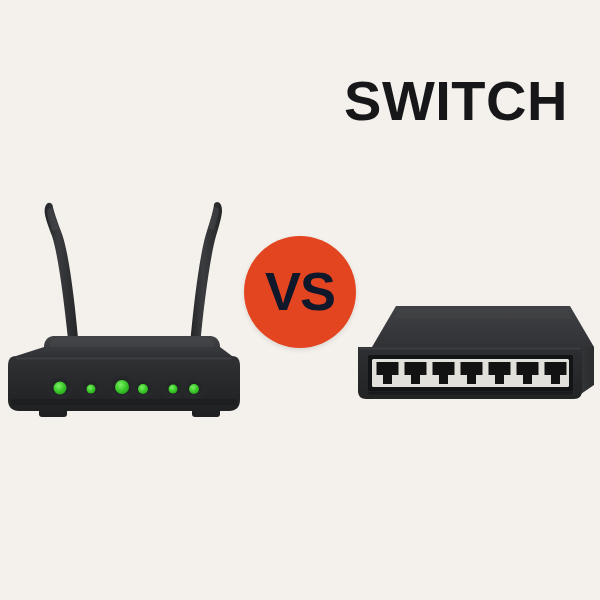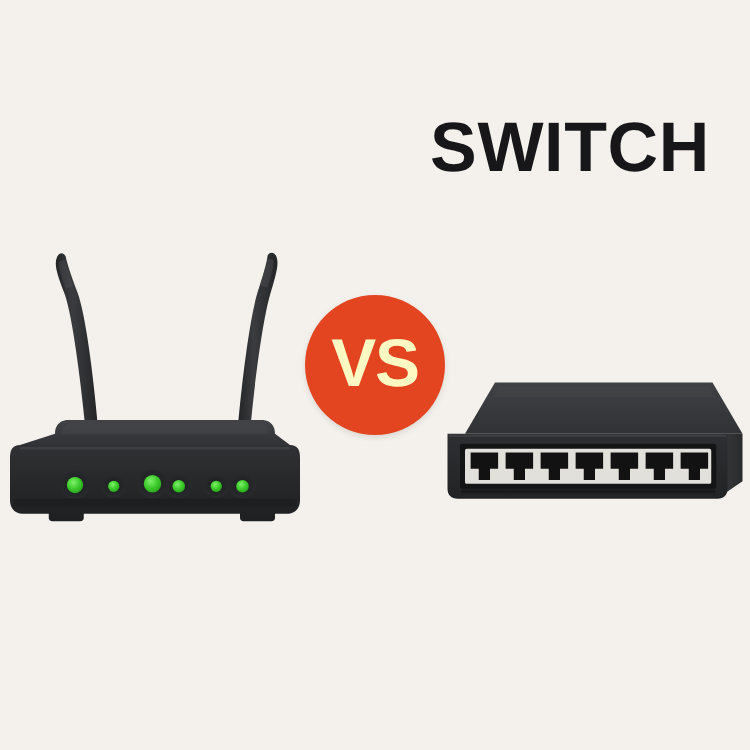--- a/index.html
+++ b/index.html
@@ -33,21 +33,21 @@
     font-size: 56px;
     letter-spacing: 0.5px;
     color: #17171a;
     line-height: 1;
     white-space: nowrap;
     text-align: center;
     transform: translateX(-50%);
     user-select: none;
   }
   #title-router { left: 152px; top: 84px; }
-  #title-switch { left: 456px; top: 90px; }
+  #title-switch { left: 456px; top: 73px; }
 
   .vs-badge {
     position: absolute;
     left: 244px;
     top: 236px;
     width: 112px;
     height: 112px;
     border-radius: 50%;
     background: #e2451f;
     box-shadow: 0 2px 5px rgba(0,0,0,0.10);
@@ -57,21 +57,21 @@
     left: 0;
     top: 0;
     width: 112px;
     height: 112px;
     display: flex;
     align-items: center;
     justify-content: center;
     font-family: "Liberation Sans", sans-serif;
     font-weight: bold;
     font-size: 54px;
-    color: #fef9c3;
+    color: #0f172a;
     letter-spacing: -1px;
     padding-bottom: 3px;
     box-sizing: border-box;
     user-select: none;
   }
 </style>
 </head>
 <body>
 
 <div id="stage">

